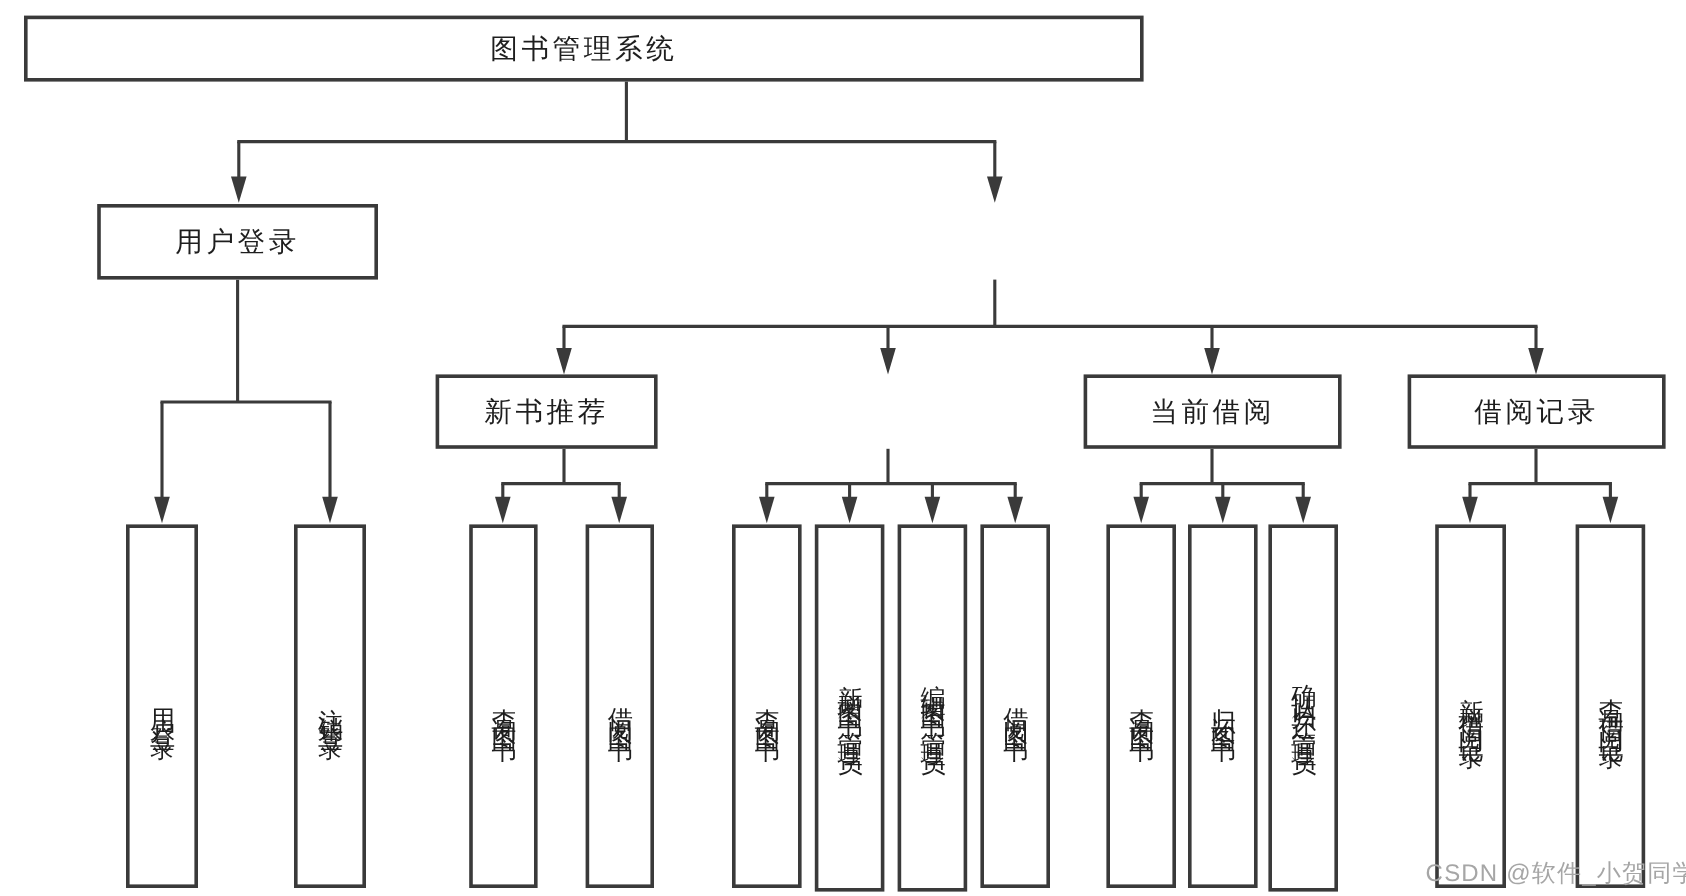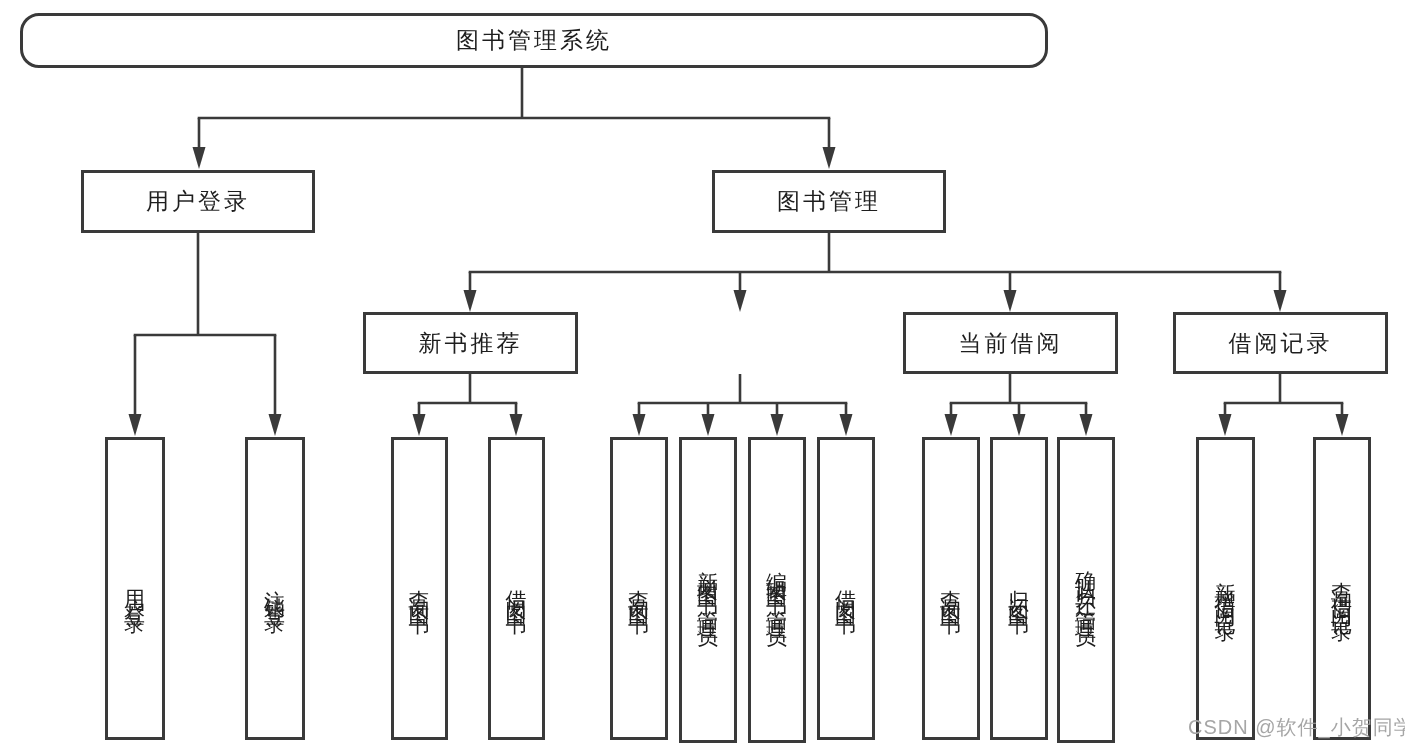--- a/index.html
+++ b/index.html
@@ -109,32 +109,29 @@
       <line x1="1086" y1="403" x2="1086" y2="418" stroke="#3a3a3a" stroke-width="2.6"></line>
       <polygon points="1079.5,414 1092.5,414 1086,436" fill="#3a3a3a"></polygon>
       <line x1="1280" y1="374" x2="1280" y2="403" stroke="#3a3a3a" stroke-width="2.6"></line>
       <line x1="1223.7" y1="403" x2="1343.3" y2="403" stroke="#3a3a3a" stroke-width="2.6"></line>
       <line x1="1225" y1="403" x2="1225" y2="418" stroke="#3a3a3a" stroke-width="2.6"></line>
       <polygon points="1218.5,414 1231.5,414 1225,436" fill="#3a3a3a"></polygon>
       <line x1="1342" y1="403" x2="1342" y2="418" stroke="#3a3a3a" stroke-width="2.6"></line>
       <polygon points="1335.5,414 1348.5,414 1342,436" fill="#3a3a3a"></polygon>
     </svg>
 
-  <div class="node h-node" style="left:20px; top:13px; width:1028px; height:55px;border-radius:19px;">
+  <div class="node h-node" style="left:20px; top:13px; width:933px; height:55px;">
     <span>图书管理系统</span>
   </div>
 
   <div class="node h-node" style="left:81px; top:170px; width:234px; height:63px;">
     <span>用户登录</span>
   </div>
-  <div class="node h-node" style="left:712px; top:170px; width:234px; height:63px;">
-    <span>图书管理</span>
-  </div>
 
-  <div class="node h-node" style="left:363px; top:312px; width:215px; height:62px;">
+  <div class="node h-node" style="left:363px; top:312px; width:185px; height:62px;">
     <span>新书推荐</span>
   </div>
   <div class="node h-node" style="left:903px; top:312px; width:215px; height:62px;">
     <span>当前借阅</span>
   </div>
   <div class="node h-node" style="left:1173px; top:312px; width:215px; height:62px;">
     <span>借阅记录</span>
   </div>
 
   <div class="node v-node" style="left:105px; top:437px; width:60px; height:303px;">

